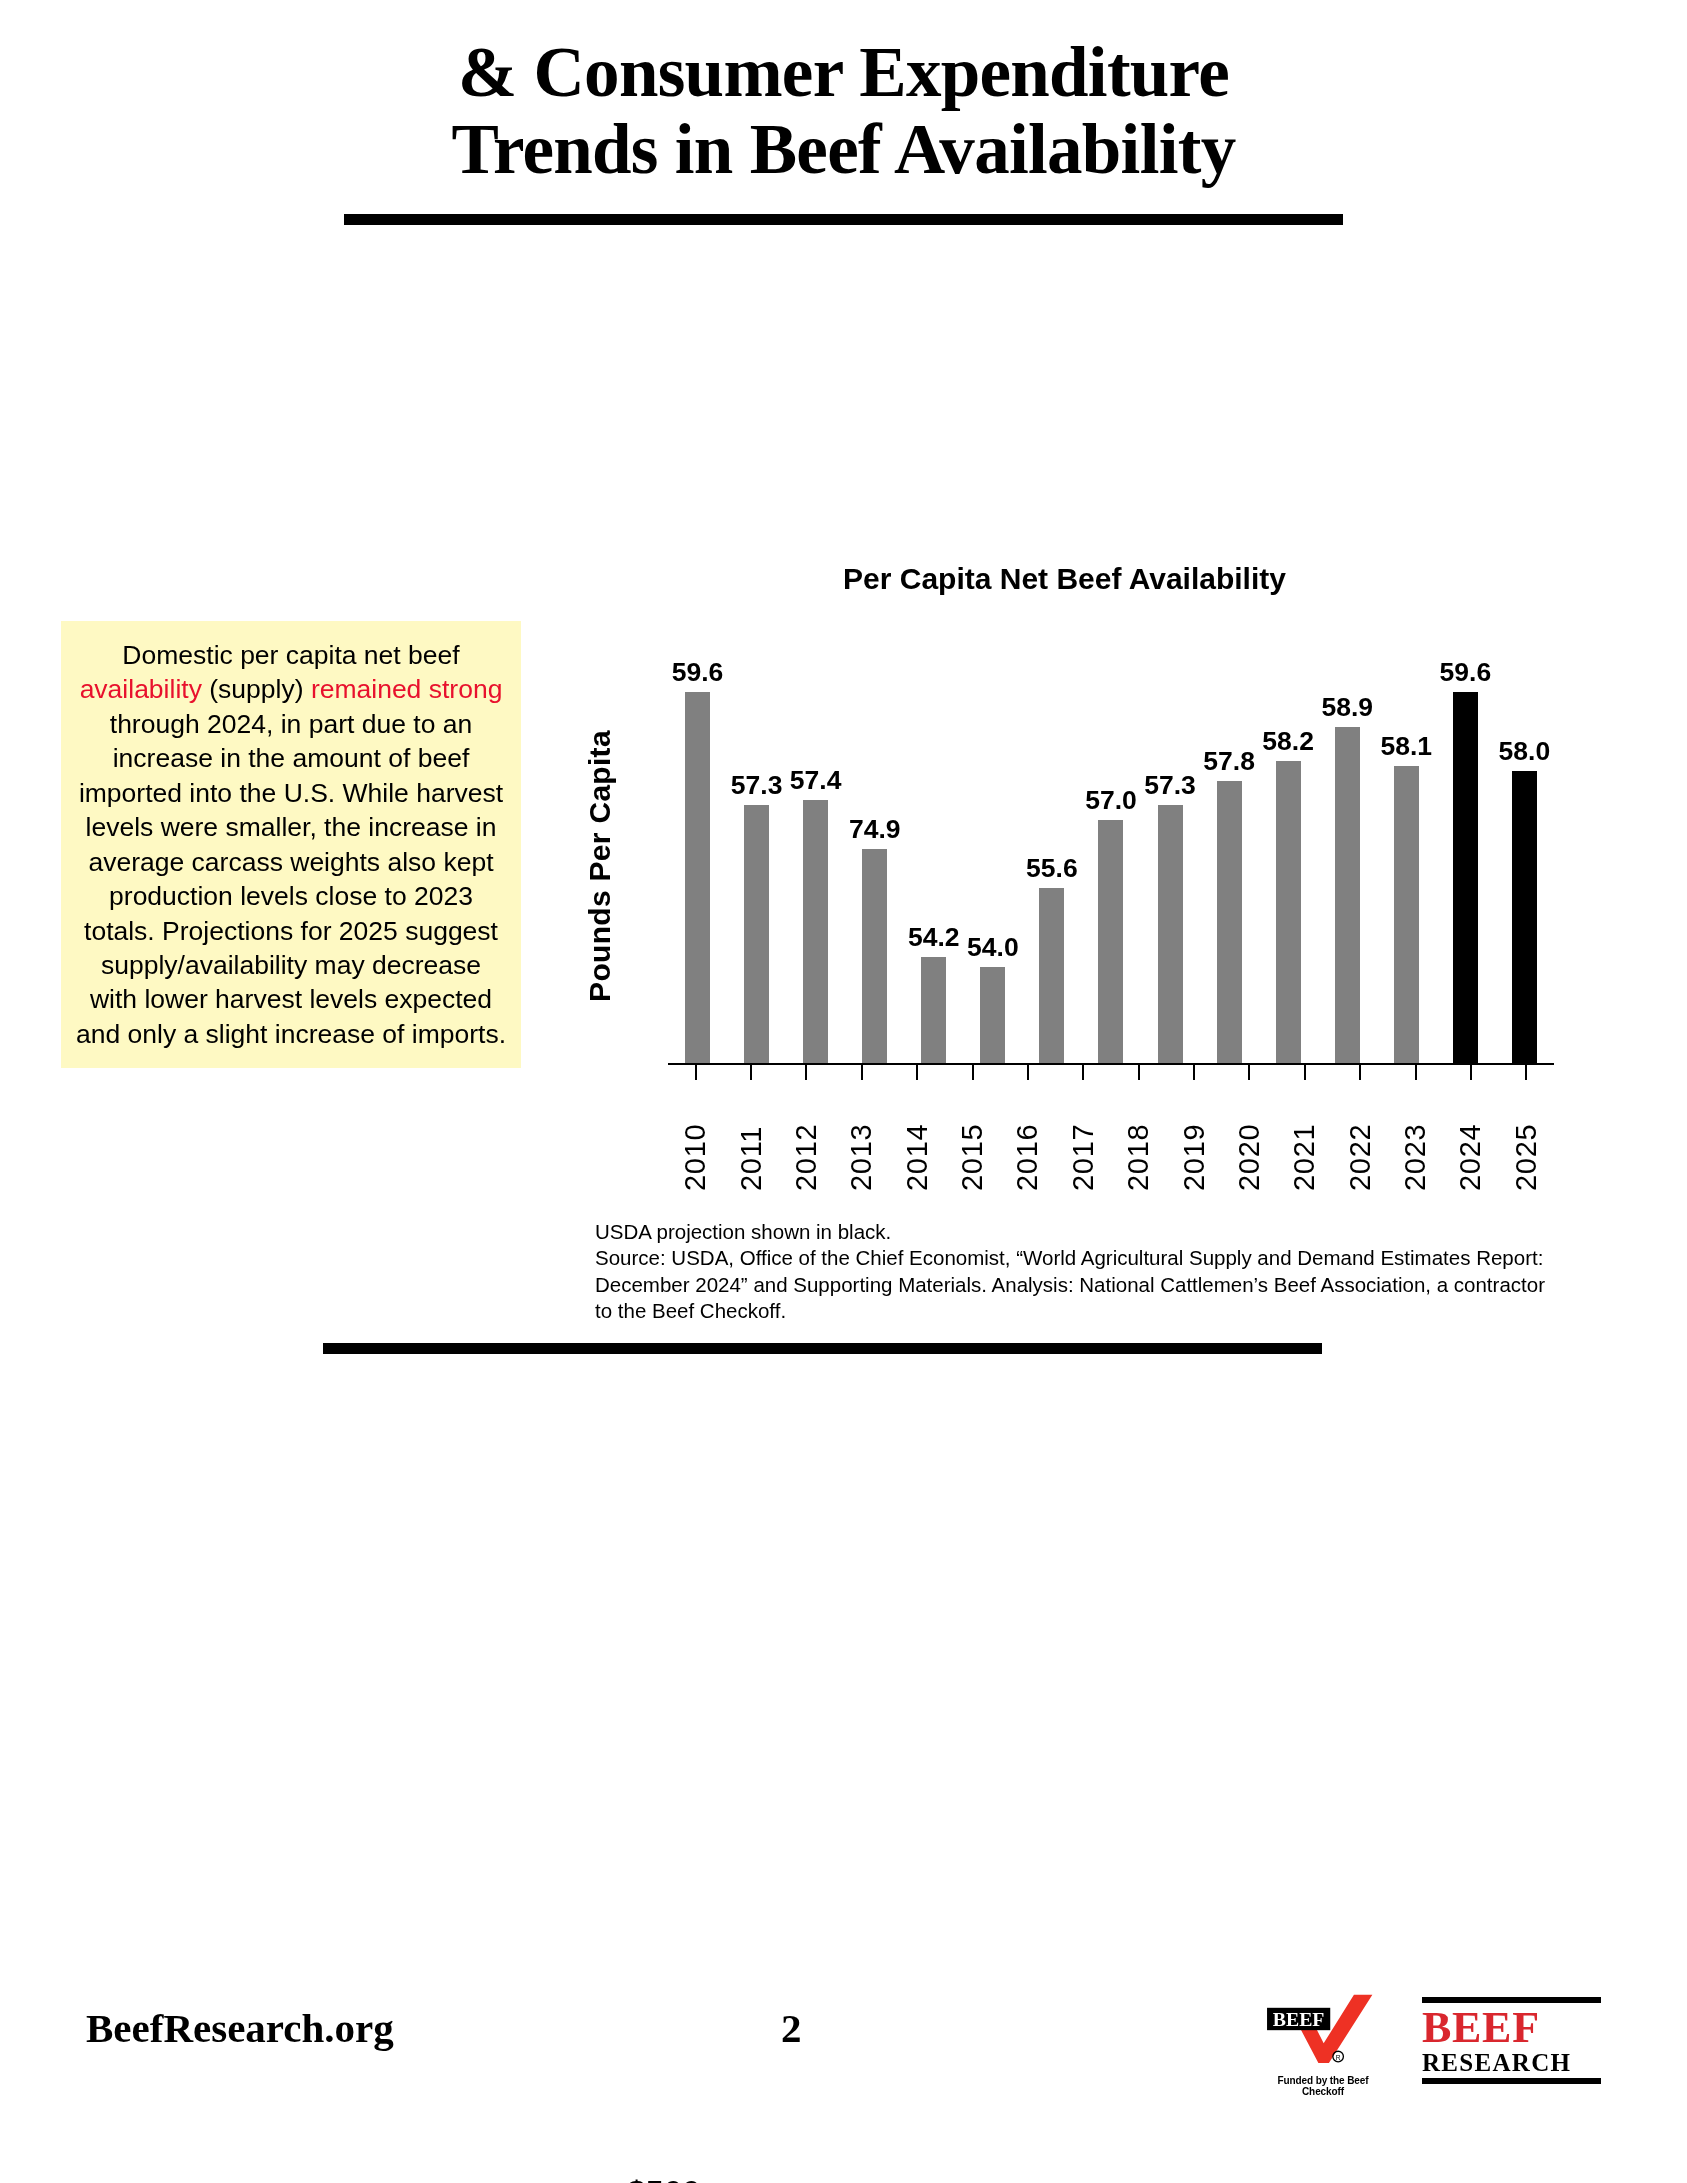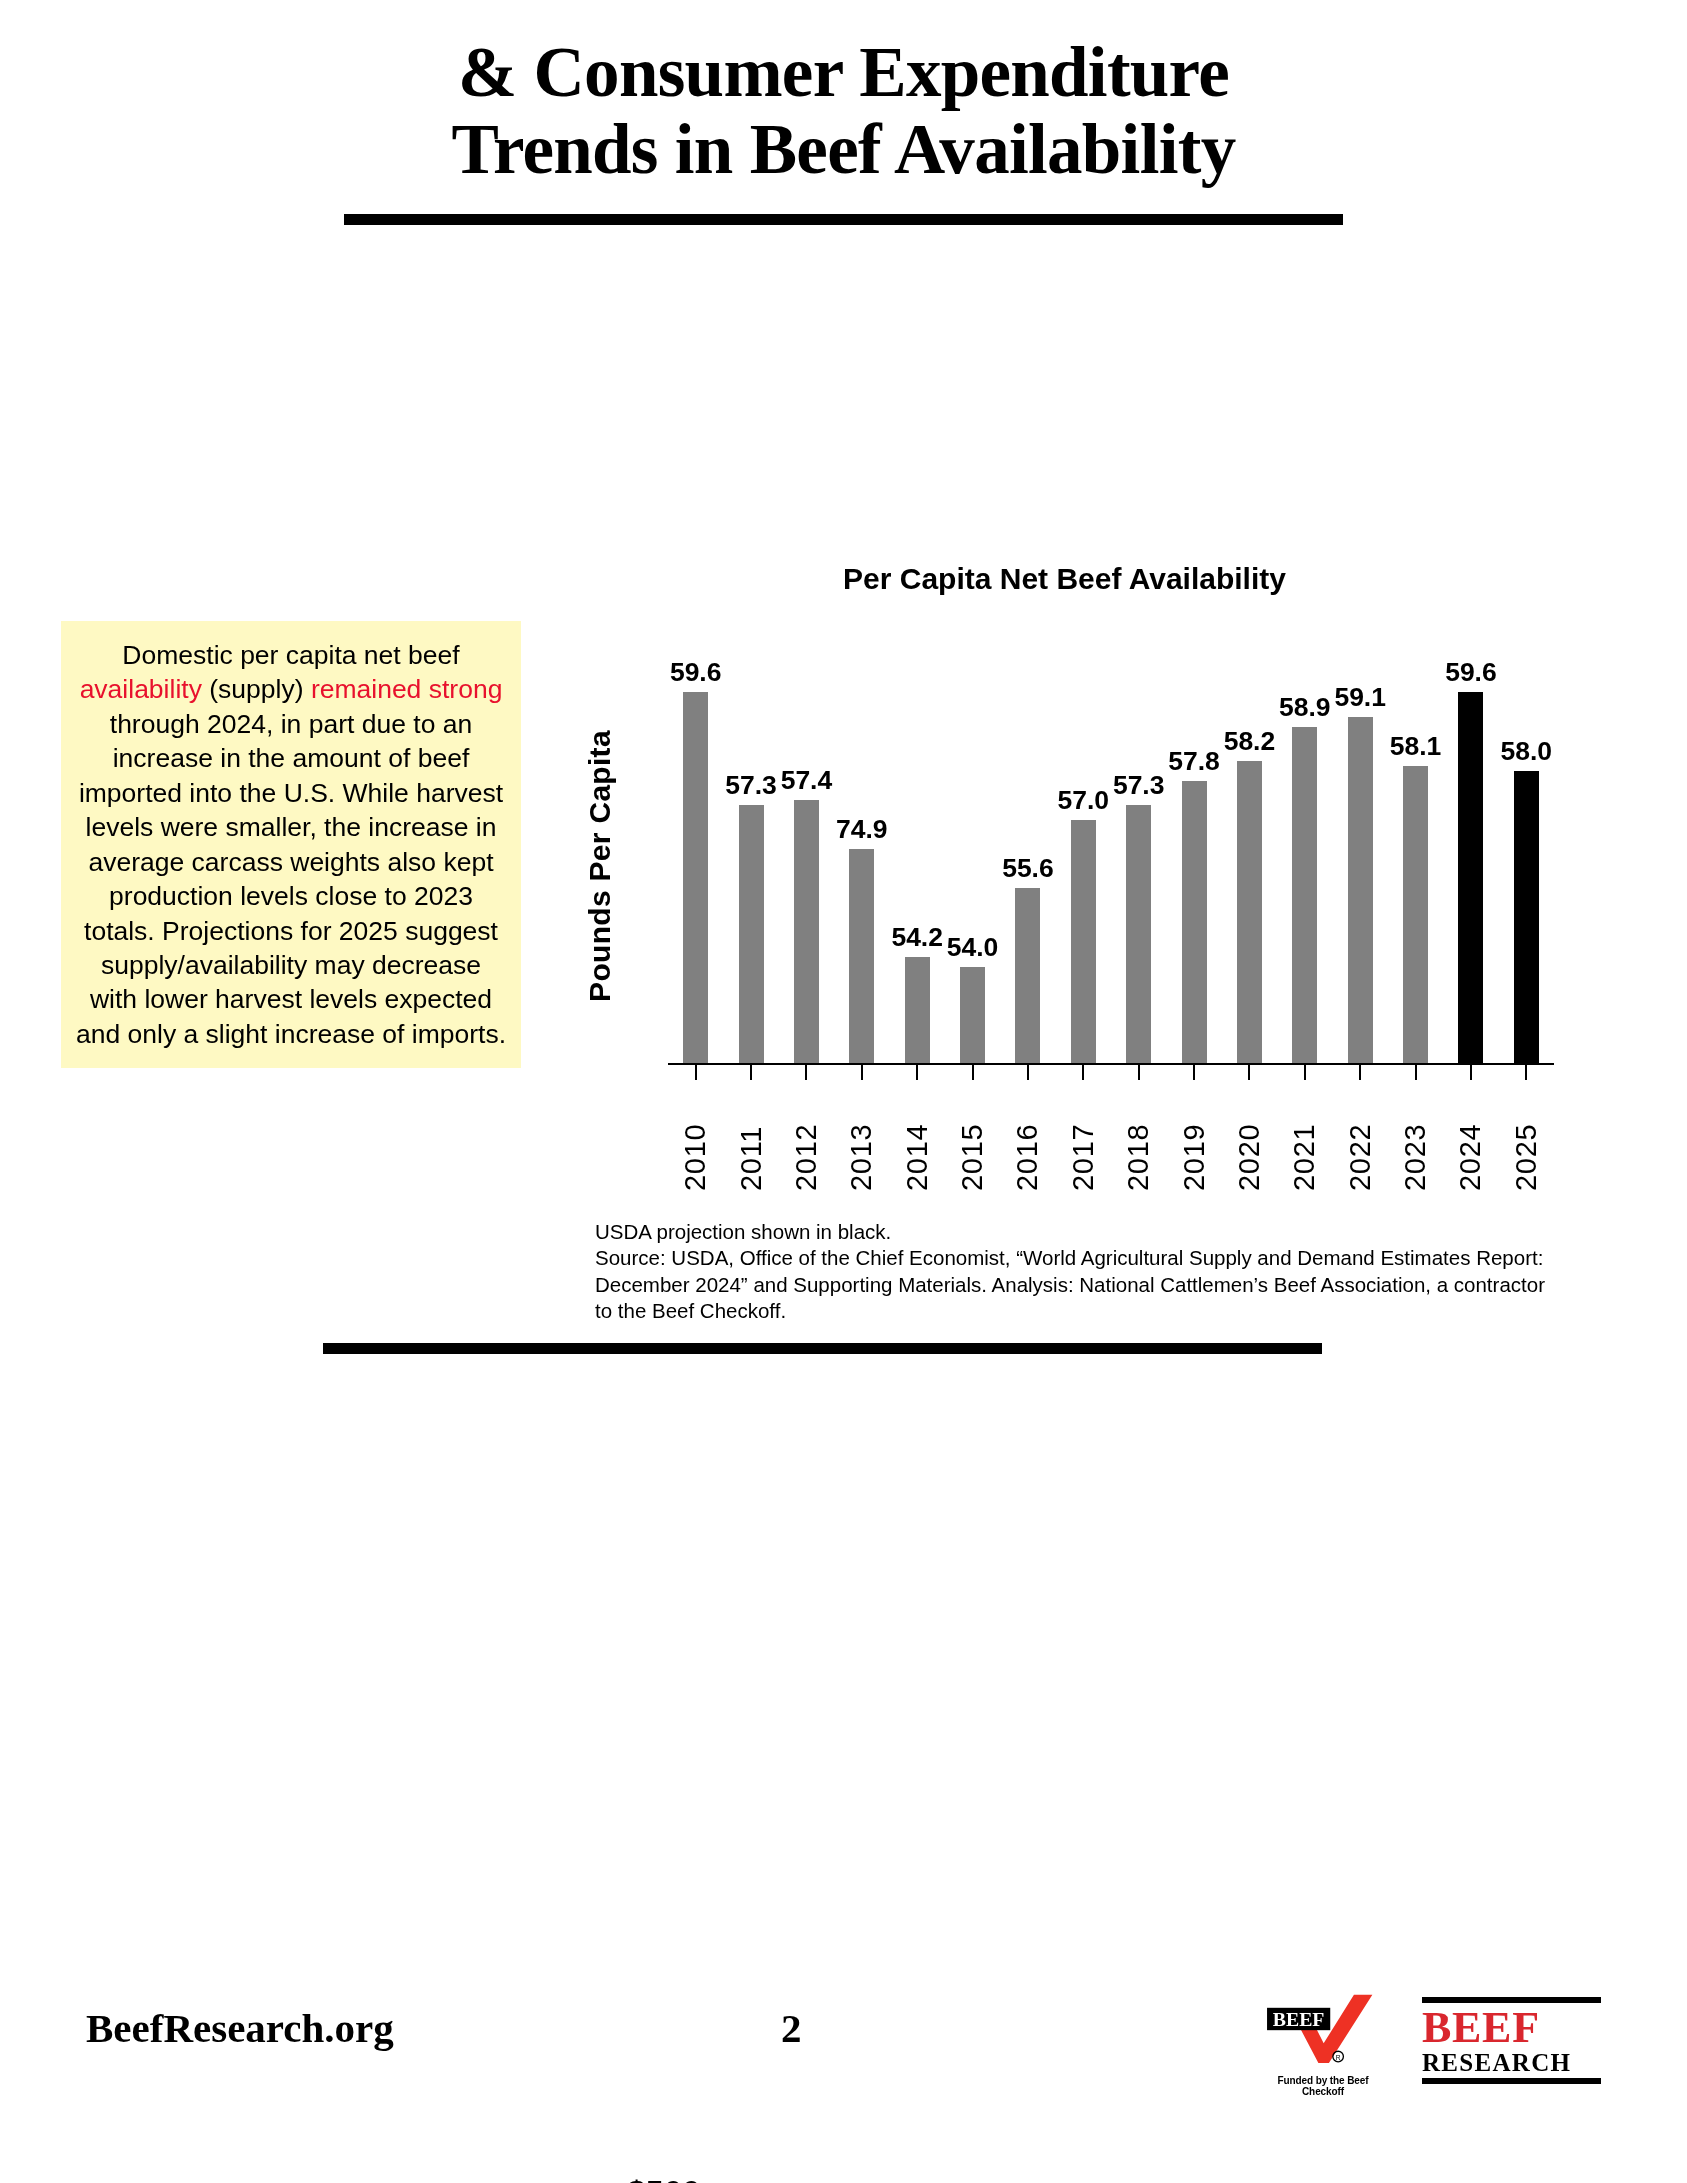--- a/index.html
+++ b/index.html
@@ -259,24 +259,20 @@
           <div class="bar-val">57.8</div>
           <div class="bar-rect" style="height: 284px;"></div>
         </div>
         <div class="bar-col">
           <div class="bar-val">58.2</div>
           <div class="bar-rect" style="height: 304px;"></div>
         </div>
         <div class="bar-col">
           <div class="bar-val">58.9</div>
           <div class="bar-rect" style="height: 338px;"></div>
-        </div>
-        <div class="bar-col">
-          <div class="bar-val">59.1</div>
-          <div class="bar-rect" style="height: 348px;"></div>
         </div>
         <div class="bar-col">
           <div class="bar-val">58.1</div>
           <div class="bar-rect" style="height: 299px;"></div>
         </div>
         <div class="bar-col">
           <div class="bar-val">59.6</div>
           <div class="bar-rect proj" style="height: 373px;"></div>
         </div>
         <div class="bar-col">

